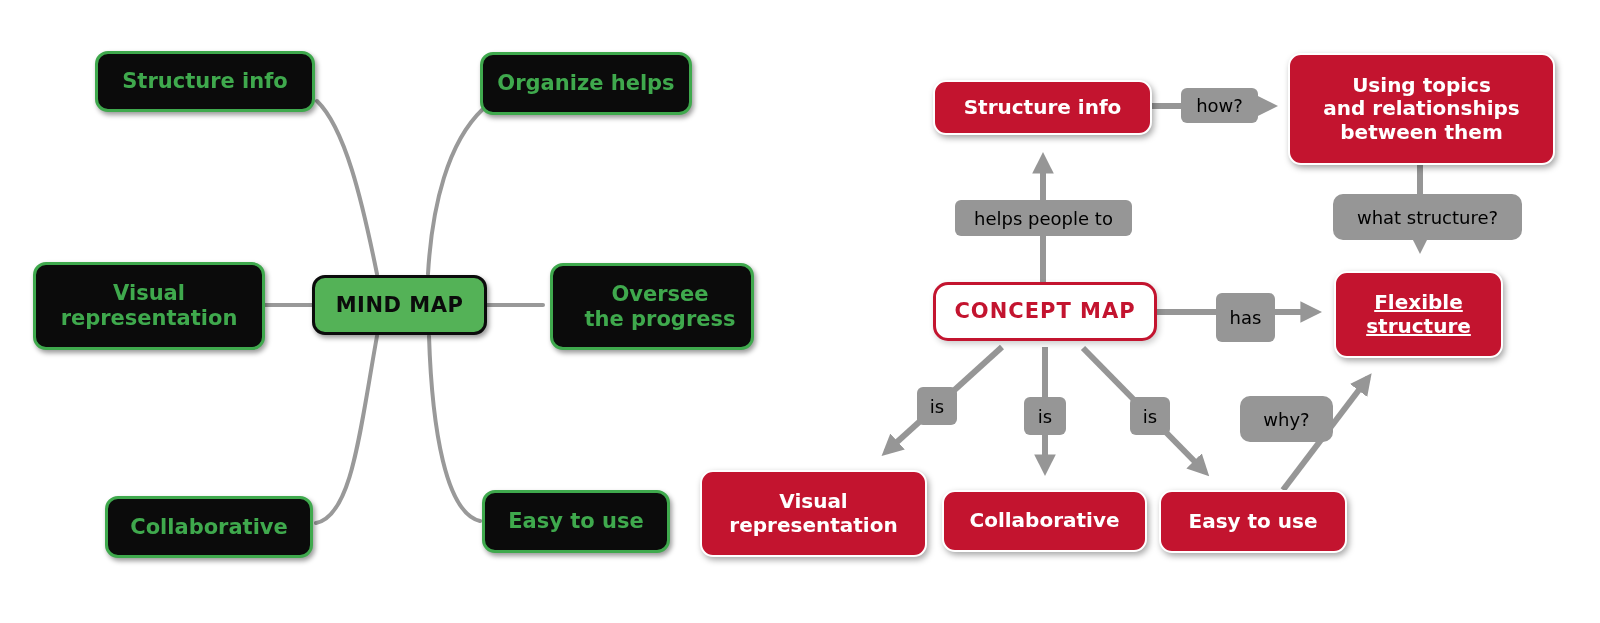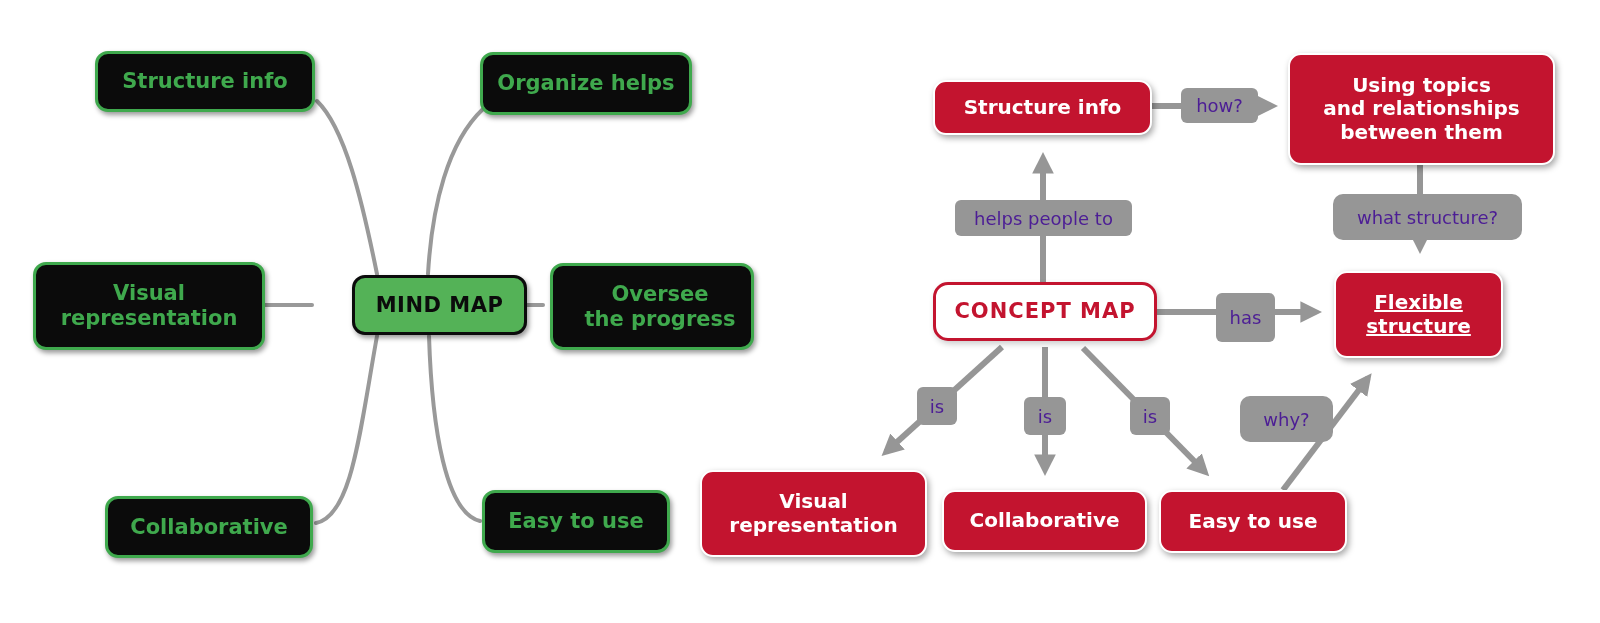--- a/index.html
+++ b/index.html
@@ -73,21 +73,21 @@
     border-radius: 15px;
     color: var(--red, #c3142f);
     font-size: 21px;
     letter-spacing: 1px;
     box-shadow: 2px 3px 6px rgba(0,0,0,0.20);
   }
   .link-label {
     position: absolute;
     box-sizing: border-box;
     background: var(--gray, #969696);
-    color: #4c1d95;
+    color: #000000;
     border-radius: 6px;
     display: flex;
     align-items: center;
     justify-content: center;
     text-align: left;
     font-size: 18px;
     font-weight: normal;
     z-index: 3;
   }
   .link-label.big { border-radius: 10px; }
@@ -121,21 +121,21 @@
     <path class="cm-arrow" d="M 1283,490 L 1368,378"></path>
   </svg>
 
   <div class="node mm-node" style="left:95px;  top:51px;  width:220px; height:61px;">Structure info</div>
 
   <div class="node mm-node" style="left:480px; top:52px;  width:212px; height:63px;">Organize helps</div>
 
   <div class="node mm-node" style="left:33px;  top:262px; width:232px; height:88px;">Visual
 representation</div>
 
-  <div class="node mm-center" style="left:312px; top:275px; width:175px; height:60px;margin-left:40px;">MIND MAP</div>
+  <div class="node mm-center" style="left:312px; top:275px; width:175px; height:60px;">MIND MAP</div>
 
   <div class="node mm-node" style="left:550px; top:263px; width:204px; height:87px;padding-left:16px;">Oversee
 the progress</div>
 
   <div class="node mm-node" style="left:105px; top:496px; width:208px; height:62px;">Collaborative</div>
 
   <div class="node mm-node" style="left:482px; top:490px; width:188px; height:63px;">Easy to use</div>
 
   <div class="node cm-node" style="left:933px;  top:80px;  width:219px; height:55px;">Structure info</div>
 

